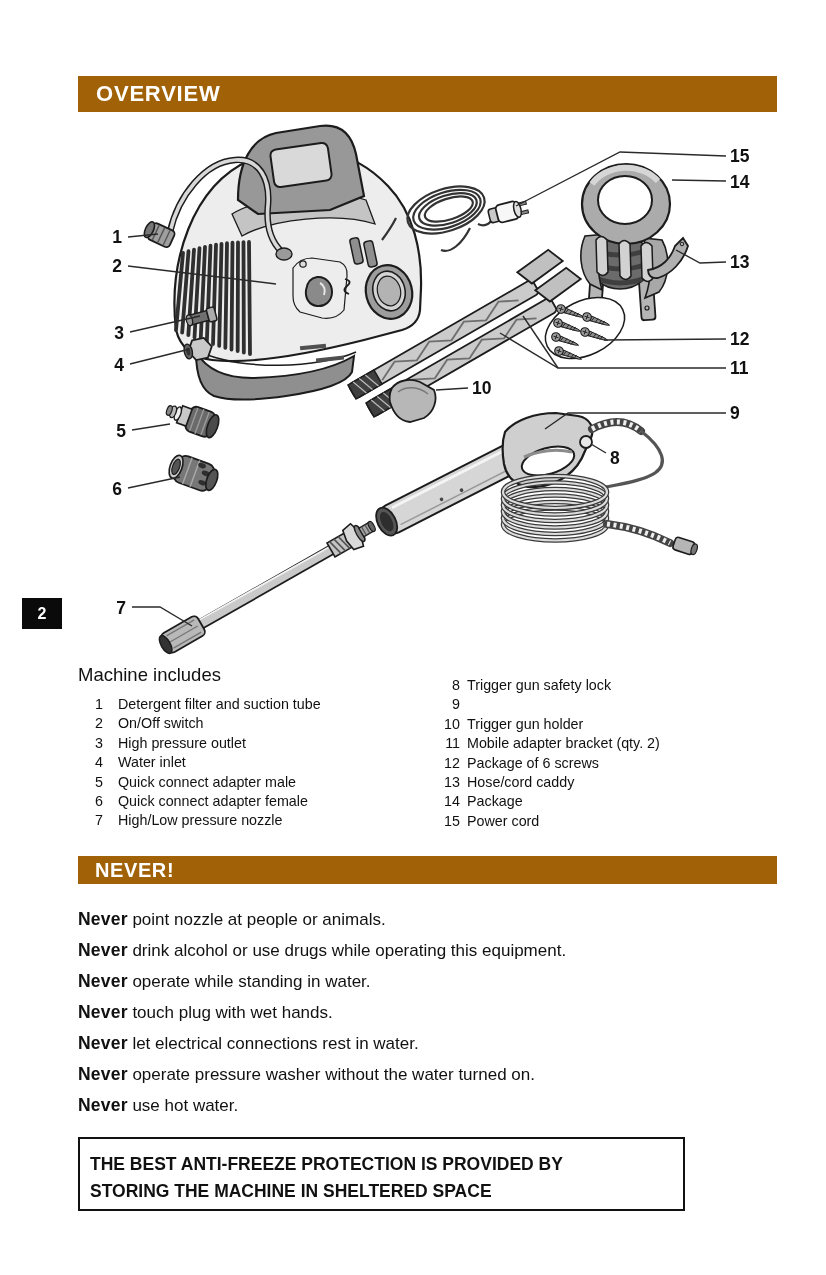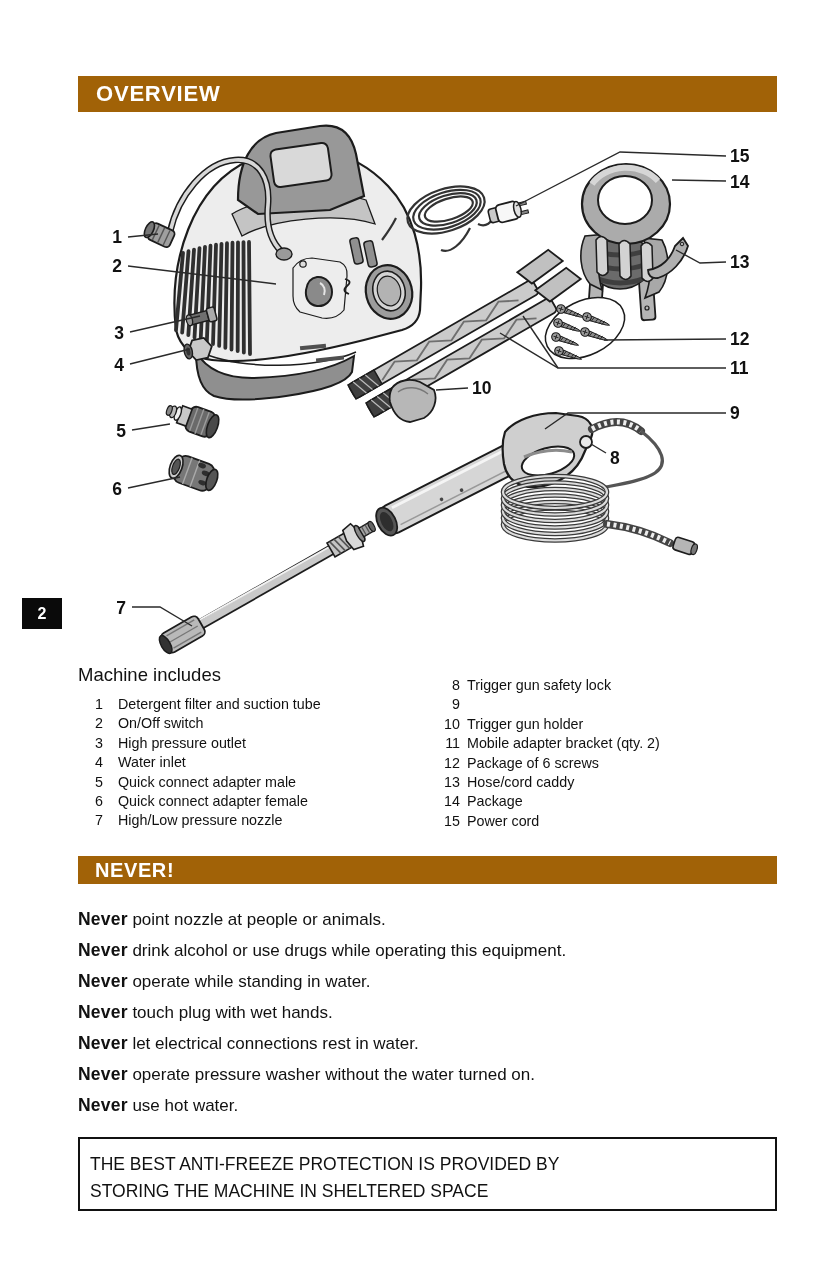--- a/index.html
+++ b/index.html
@@ -22,22 +22,22 @@
   #includes-heading{position:absolute;left:78px;top:664px;font-size:18.5px;font-weight:normal;}
   .inc-col{position:absolute;font-size:14.3px;line-height:19.4px;}
   #inc-left{left:78px;top:695px;}
   #inc-right{left:440px;top:676px;}
   .inc-row{display:flex;}
   #inc-left .num{width:25px;text-align:right;margin-right:15px;flex:none;}
   #inc-right .num{width:20px;text-align:right;margin-right:7px;flex:none;}
   #never-list{position:absolute;left:78px;top:896px;width:700px;font-size:17px;line-height:31px;margin-top:8px;}
   #never-list b{font-size:17.5px;letter-spacing:.2px;}
   #notice-box{
-    position:absolute;left:78px;top:1137px;width:699px;height:74px;box-sizing:border-box;
-    border:2px solid #111;padding:12px 10px 0 10px;font-size:17.5px;font-weight:normal;line-height:27px;
+    position:absolute;left:78px;top:1137px;width:607px;height:74px;box-sizing:border-box;
+    border:2px solid #111;padding:12px 10px 0 10px;font-size:17.5px;font-weight:bold;line-height:27px;
   }
 </style>
 </head>
 <body>
 
 <div class="bar" id="header-bar">
   <span>OVERVIEW</span>
   <span class="gap"></span>
 </div>
 

